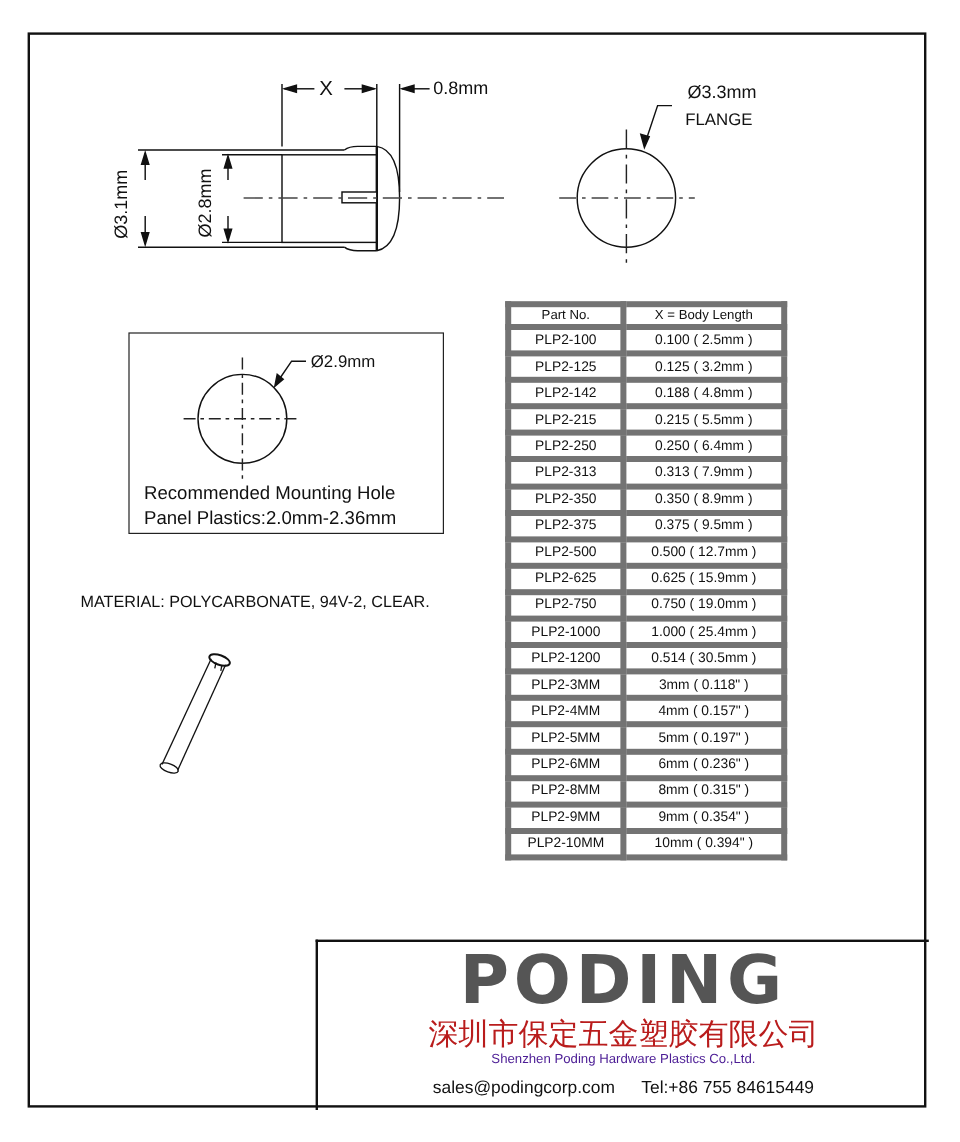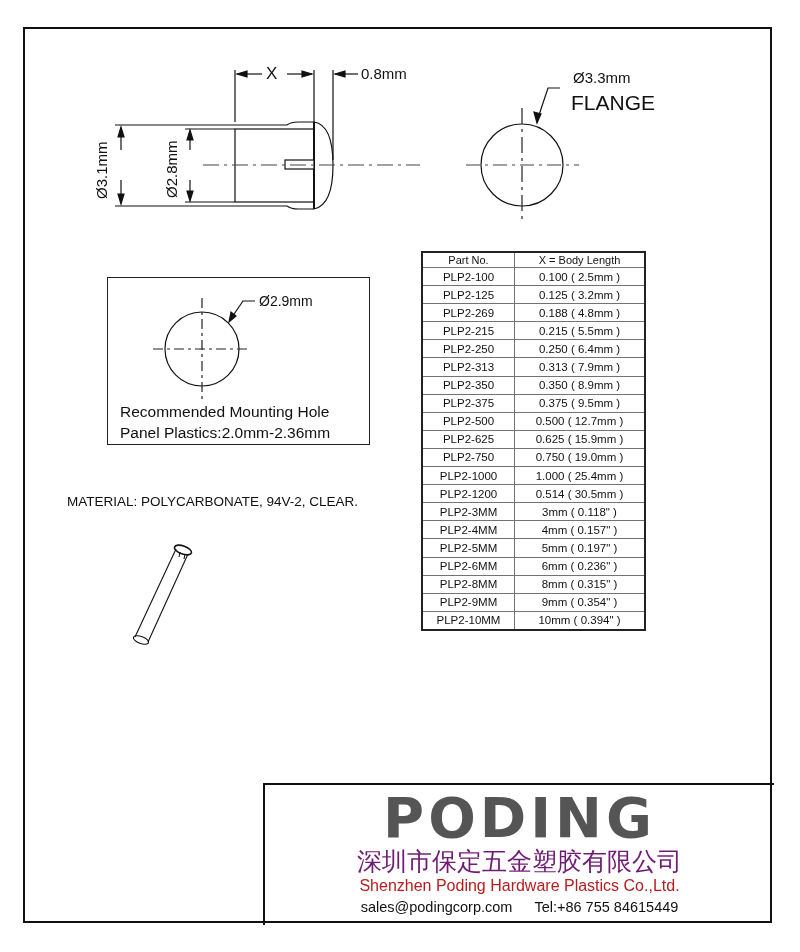--- a/index.html
+++ b/index.html
@@ -6,37 +6,37 @@
   body { width:800px; height:952px; position:relative; overflow:hidden;
          font-family:"Liberation Sans", sans-serif; color:#111; }
   .frame { position:absolute; left:23px; top:27px; width:749px; height:896px;
            border:2px solid #111; box-sizing:border-box; }
   svg.drawing { position:absolute; left:0; top:0; }
   .lbl { position:absolute; white-space:nowrap; color:#111; }
   .rot { transform:rotate(-90deg); transform-origin:left top; }
   
   .ptable { position:absolute; left:421px; top:251px; border-collapse:collapse;
             border:2px solid #222; font-size:11.5px; }
-  .ptable td, .ptable th { border:1px solid #737373; height:17.1px; padding:0;
+  .ptable td, .ptable th { border:5px solid #737373; height:17.1px; padding:0;
             text-align:center; font-weight:normal; color:#111; }
   .ptable th { height:14px; font-size:11px; }
   .ptable .c1 { width:91px; }
   .ptable .c2 { width:129px; }
   
   .mount { position:absolute; left:107px; top:277px; width:263px; height:168px;
            border:1.5px solid #222; box-sizing:border-box; }
   
   .tblock { position:absolute; left:263px; top:783px; width:511px; height:142px;
             border:2px solid #111; border-right:none; border-bottom:none; box-sizing:border-box; }
   .logo { position:absolute; left:0; width:100%; top:8px; text-align:center;
           font-family:"DejaVu Sans", sans-serif; font-weight:bold; font-size:56px;
           letter-spacing:4px; color:#555; line-height:50px; }
   .cn { position:absolute; left:0; width:100%; top:60px; text-align:center;
-        font-size:25px; color:#701a75; letter-spacing:0px; }
-  .en { position:absolute; left:0; width:100%; top:92px; text-align:center; font-size:16px; color:#b91c1c; }
+        font-size:25px; color:#b91c1c; letter-spacing:0px; }
+  .en { position:absolute; left:0; width:100%; top:92px; text-align:center; font-size:11px; color:#4c1d95; }
   .contact { position:absolute; left:0; width:100%; top:114px; text-align:center; font-size:14.5px; color:#111; }
   .contact span + span { margin-left:22px; }
 </style>
 </head>
 <body>
 
 <div class="frame"></div>
 
 <svg class="drawing" width="800" height="952" viewBox="0 0 800 952">
   <g stroke="#111" fill="none" stroke-width="1.2">
@@ -105,21 +105,21 @@
     <line x1="185" y1="554" x2="184" y2="559"></line>
   </g>
 </svg>
 
 <span class="lbl" style="left:266px;top:64px;font-size:17px;">X</span>
 <span class="lbl" style="left:361px;top:65px;font-size:15px;">0.8mm</span>
 <span class="lbl rot" style="left:93px;top:199px;font-size:15px;">Ø3.1mm</span>
 <span class="lbl rot" style="left:163px;top:198px;font-size:15px;">Ø2.8mm</span>
 
 <span class="lbl" style="left:573px;top:69px;font-size:15px;">Ø3.3mm</span>
-<span class="lbl" style="left:571px;top:91px;font-size:21px;">FLANGE</span>
+<span class="lbl" style="left:571px;top:91px;font-size:14px;">FLANGE</span>
 
 <div class="mount"></div>
 <span class="lbl" style="left:259px;top:293px;font-size:14px;">Ø2.9mm</span>
 <span class="lbl" style="left:120px;top:403px;font-size:15.5px;">Recommended Mounting Hole</span>
 <span class="lbl" style="left:120px;top:424px;font-size:15.5px;">Panel Plastics:2.0mm-2.36mm</span>
 
 <span class="lbl" style="left:67px;top:494px;font-size:13.5px;">MATERIAL: POLYCARBONATE, 94V-2, CLEAR.</span>
 
 <table class="ptable">
   <thead>
@@ -131,21 +131,21 @@
   <tbody>
     <tr>
         <td>PLP2-100</td>
         <td>0.100 ( 2.5mm )</td>
       </tr>
     <tr>
         <td>PLP2-125</td>
         <td>0.125 ( 3.2mm )</td>
       </tr>
     <tr>
-        <td>PLP2-269</td>
+        <td>PLP2-142</td>
         <td>0.188 ( 4.8mm )</td>
       </tr>
     <tr>
         <td>PLP2-215</td>
         <td>0.215 ( 5.5mm )</td>
       </tr>
     <tr>
         <td>PLP2-250</td>
         <td>0.250 ( 6.4mm )</td>
       </tr>

